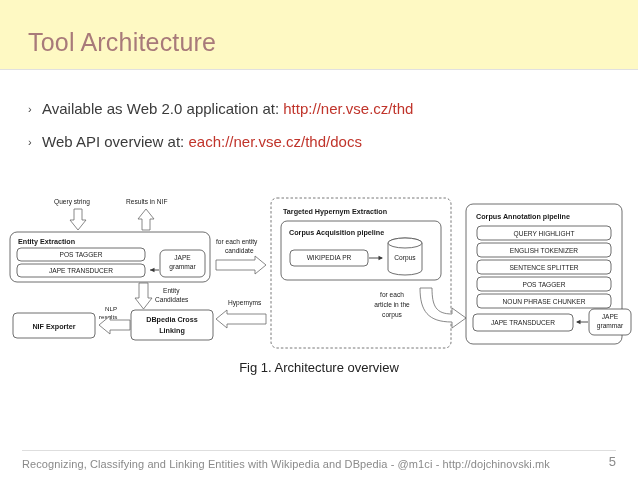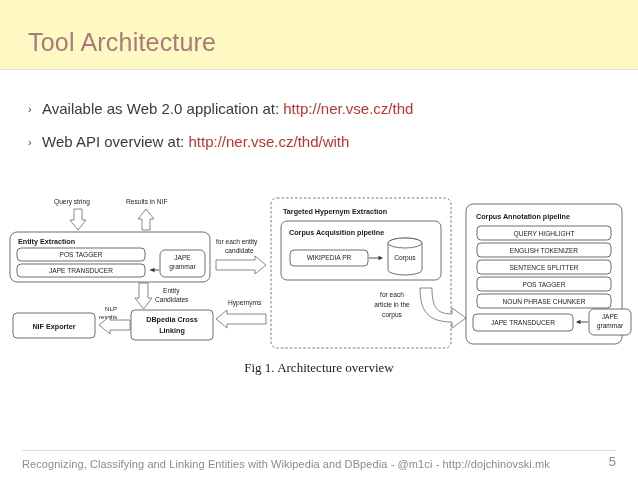--- a/index.html
+++ b/index.html
@@ -23,21 +23,21 @@
   .bullet-mark{
     width:14px;flex:0 0 14px;color:#444;font-size:11px;line-height:1;
     transform:translateY(-1px);
   }
   .bullet-text{font-size:15px;color:#3b3b3b;text-align:center;}
   .link{color:#c0342b;}
   
   .figure{position:absolute;left:0;top:188px;width:638px;height:170px;}
   .fig-caption{
     position:absolute;left:0;top:360px;width:638px;text-align:center;
-    font-family:Liberation Serif, serif;font-size:13px;color:#222;
+    font-family:Liberation Sans, sans-serif;font-size:13px;color:#222;
   }
   
   .footer-rule{
     position:absolute;left:22px;top:450px;width:594px;height:1px;background:#dedede;
   }
   .footer-text{
     position:absolute;left:22px;top:458px;
     font-size:11px;color:#8a8a8a;letter-spacing:.1px;
   }
   .page-num{
@@ -61,21 +61,21 @@
   <div class="slide-title">Tool Architecture</div>
 </div>
 
 <div class="bullet-list">
   <div class="bullet-row">
     <span class="bullet-mark">›</span>
     <span class="bullet-text"><span>Available as Web 2.0 application at: </span><span class="link">http://ner.vse.cz/thd</span></span>
   </div>
   <div class="bullet-row">
     <span class="bullet-mark">›</span>
-    <span class="bullet-text"><span>Web API overview at: </span><span class="link">http://ner.vse.cz/thd/with</span></span>
+    <span class="bullet-text"><span>Web API overview at: </span><span class="link">each://ner.vse.cz/thd/docs</span></span>
   </div>
 </div>
 
 <div class="figure">
 <svg width="638" height="170" viewBox="0 0 638 170">
 
   <text class="lbl" x="54" y="16">Query string</text>
   <text class="lbl" x="126" y="16">Results in NIF</text>
 
   <path class="blockarrow" d="M74,21 L82,21 L82,32 L86,32 L78,42 L70,32 L74,32 Z"></path>

